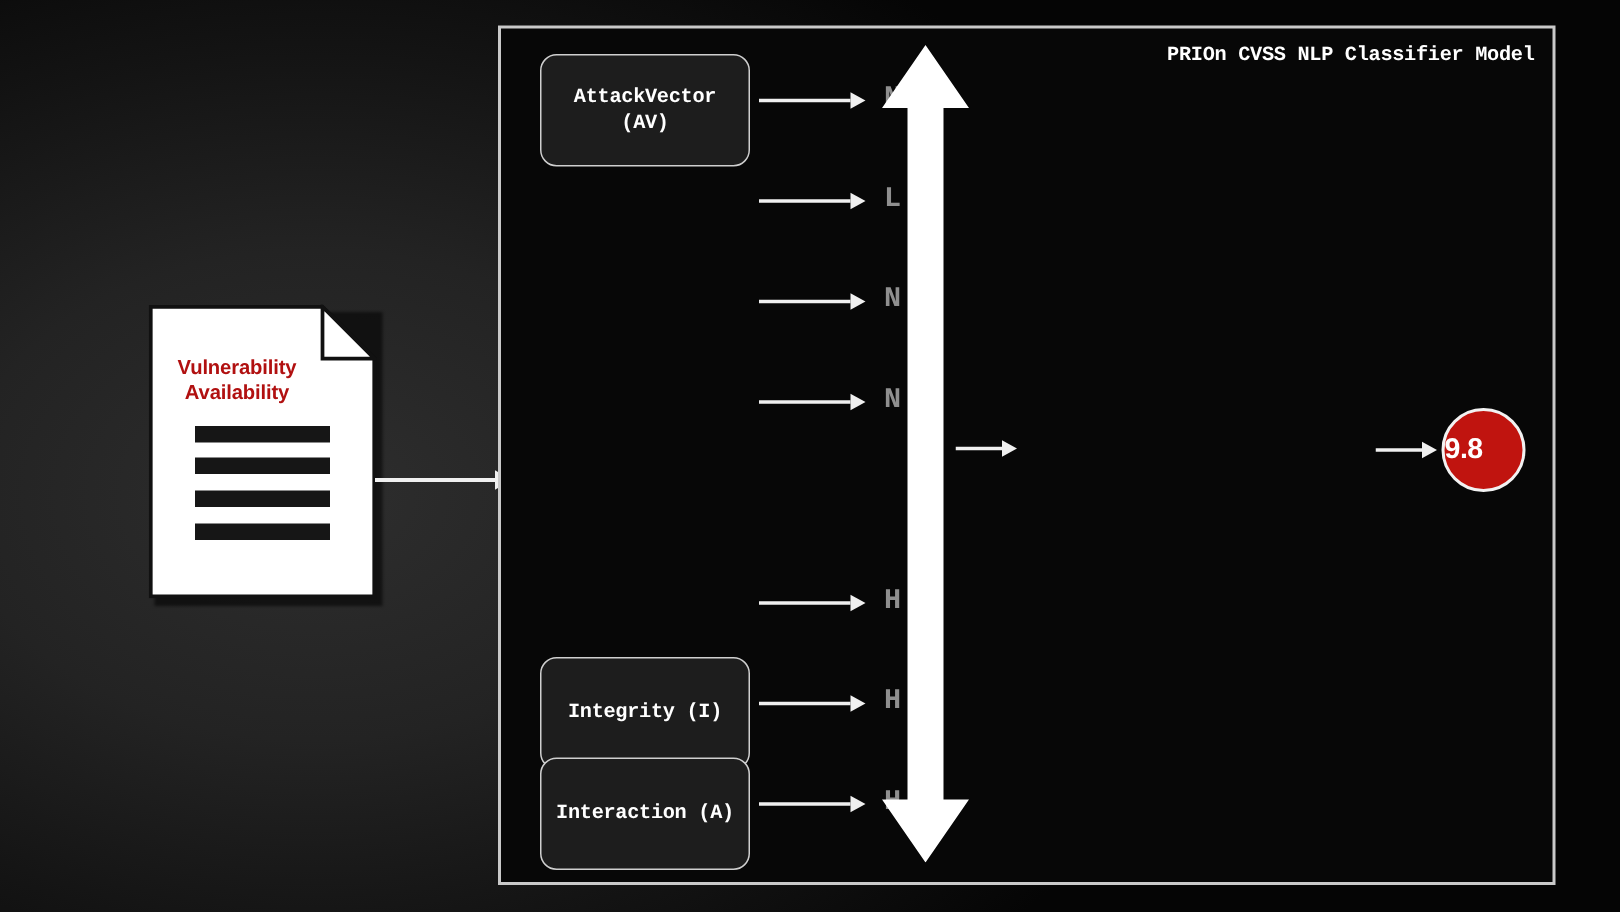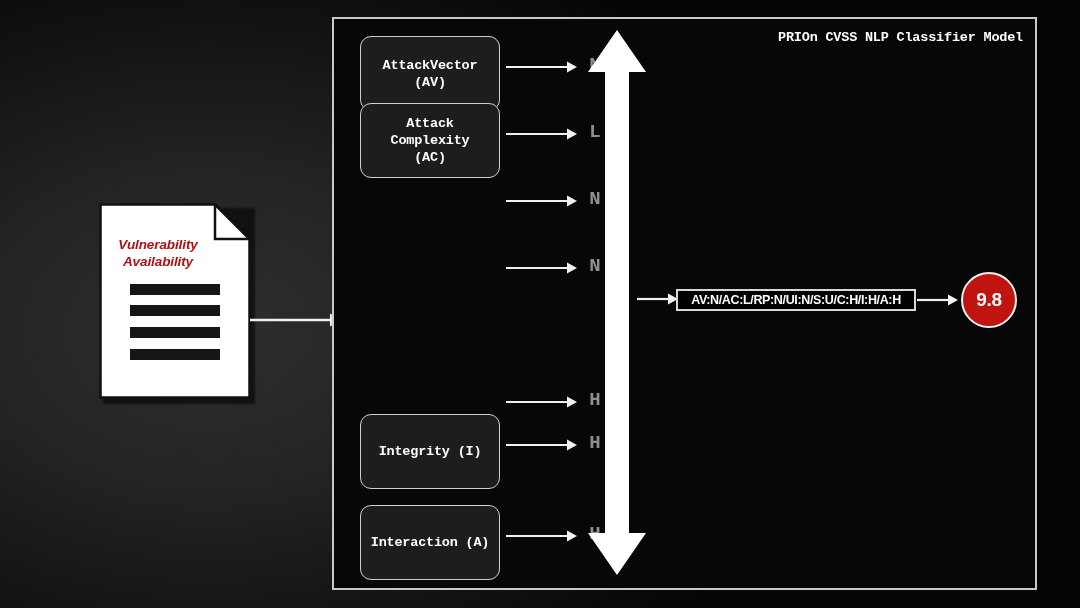--- a/index.html
+++ b/index.html
@@ -56,21 +56,20 @@
     position: absolute;
     left: 0;
     top: 33px;
     width: 118px;
     text-align: center;
     color: #b11010;
     font-size: 13.5px;
     font-weight: bold;
     line-height: 17px;
     letter-spacing: -0.1px;
-    font-style: italic;
   }
   .doc-line {
     position: absolute;
     left: 31px;
     width: 90px;
     height: 11px;
     background: #161616;
   }
   .doc-line.l1 { top: 81px; }
   .doc-line.l2 { top: 102px; }
@@ -208,21 +207,21 @@
     left: 961px;
     top: 272px;
     width: 56px;
     height: 56px;
     border-radius: 50%;
     background: #c0140f;
     border: 2.5px solid #f2f2f2;
     box-sizing: border-box;
     display: flex;
     align-items: center;
-    justify-content: center;
+    justify-content: flex-start;
   }
   #score-text {
     color: #ffffff;
     font-size: 19px;
     font-weight: bold;
     letter-spacing: -0.3px;
   }
 </style>
 </head>
 <body>
@@ -267,26 +266,20 @@
       <div class="metric-arrow">
         <svg width="72" height="18" viewBox="0 0 72 18">
           <line x1="0" y1="9" x2="61" y2="9" stroke="#f0f0f0" stroke-width="2.2"></line>
           <path d="M61 3.5 L71 9 L61 14.5 Z" fill="#f0f0f0"></path>
         </svg>
       </div>
       <div class="metric-value">N</div>
     </div>
 
     <div class="metric-row" style="top:84px">
-      <div class="metric-box">
-        <div class="metric-label">
-          <div>Attack Complexity</div>
-          <div>(AC)</div>
-        </div>
-      </div>
       <div class="metric-arrow">
         <svg width="72" height="18" viewBox="0 0 72 18">
           <line x1="0" y1="9" x2="61" y2="9" stroke="#f0f0f0" stroke-width="2.2"></line>
           <path d="M61 3.5 L71 9 L61 14.5 Z" fill="#f0f0f0"></path>
         </svg>
       </div>
       <div class="metric-value">L</div>
     </div>
 
     <div class="metric-row" style="top:151px">
@@ -313,21 +306,21 @@
     <div class="metric-row" style="top:352px">
       <div class="metric-arrow">
         <svg width="72" height="18" viewBox="0 0 72 18">
           <line x1="0" y1="9" x2="61" y2="9" stroke="#f0f0f0" stroke-width="2.2"></line>
           <path d="M61 3.5 L71 9 L61 14.5 Z" fill="#f0f0f0"></path>
         </svg>
       </div>
       <div class="metric-value">H</div>
     </div>
 
-    <div class="metric-row" style="top:395px">
+    <div class="metric-row" style="top:419px">
       <div class="metric-box">
         <div class="metric-label">
           <div>Integrity (I)</div>
         </div>
       </div>
       <div class="metric-arrow">
         <svg width="72" height="18" viewBox="0 0 72 18">
           <line x1="0" y1="9" x2="61" y2="9" stroke="#f0f0f0" stroke-width="2.2"></line>
           <path d="M61 3.5 L71 9 L61 14.5 Z" fill="#f0f0f0"></path>
         </svg>
@@ -358,23 +351,20 @@
     </svg>
   </div>
 
   <div id="arrow-to-vector">
     <svg width="42" height="18" viewBox="0 0 42 18">
       <line x1="0" y1="9" x2="31" y2="9" stroke="#f0f0f0" stroke-width="2.2"></line>
       <path d="M31 3.5 L41 9 L31 14.5 Z" fill="#f0f0f0"></path>
     </svg>
   </div>
 
-  <div id="vector-box">
-    <span id="vector-text">AV:N/AC:L/RP:N/UI:N/S:U/C:H/I:H/A:H</span>
-  </div>
 
   <div id="arrow-to-score">
     <svg width="42" height="18" viewBox="0 0 42 18">
       <line x1="0" y1="9" x2="31" y2="9" stroke="#f0f0f0" stroke-width="2.2"></line>
       <path d="M31 3.5 L41 9 L31 14.5 Z" fill="#f0f0f0"></path>
     </svg>
   </div>
 
   <div id="score-circle">
     <span id="score-text">9.8</span>

